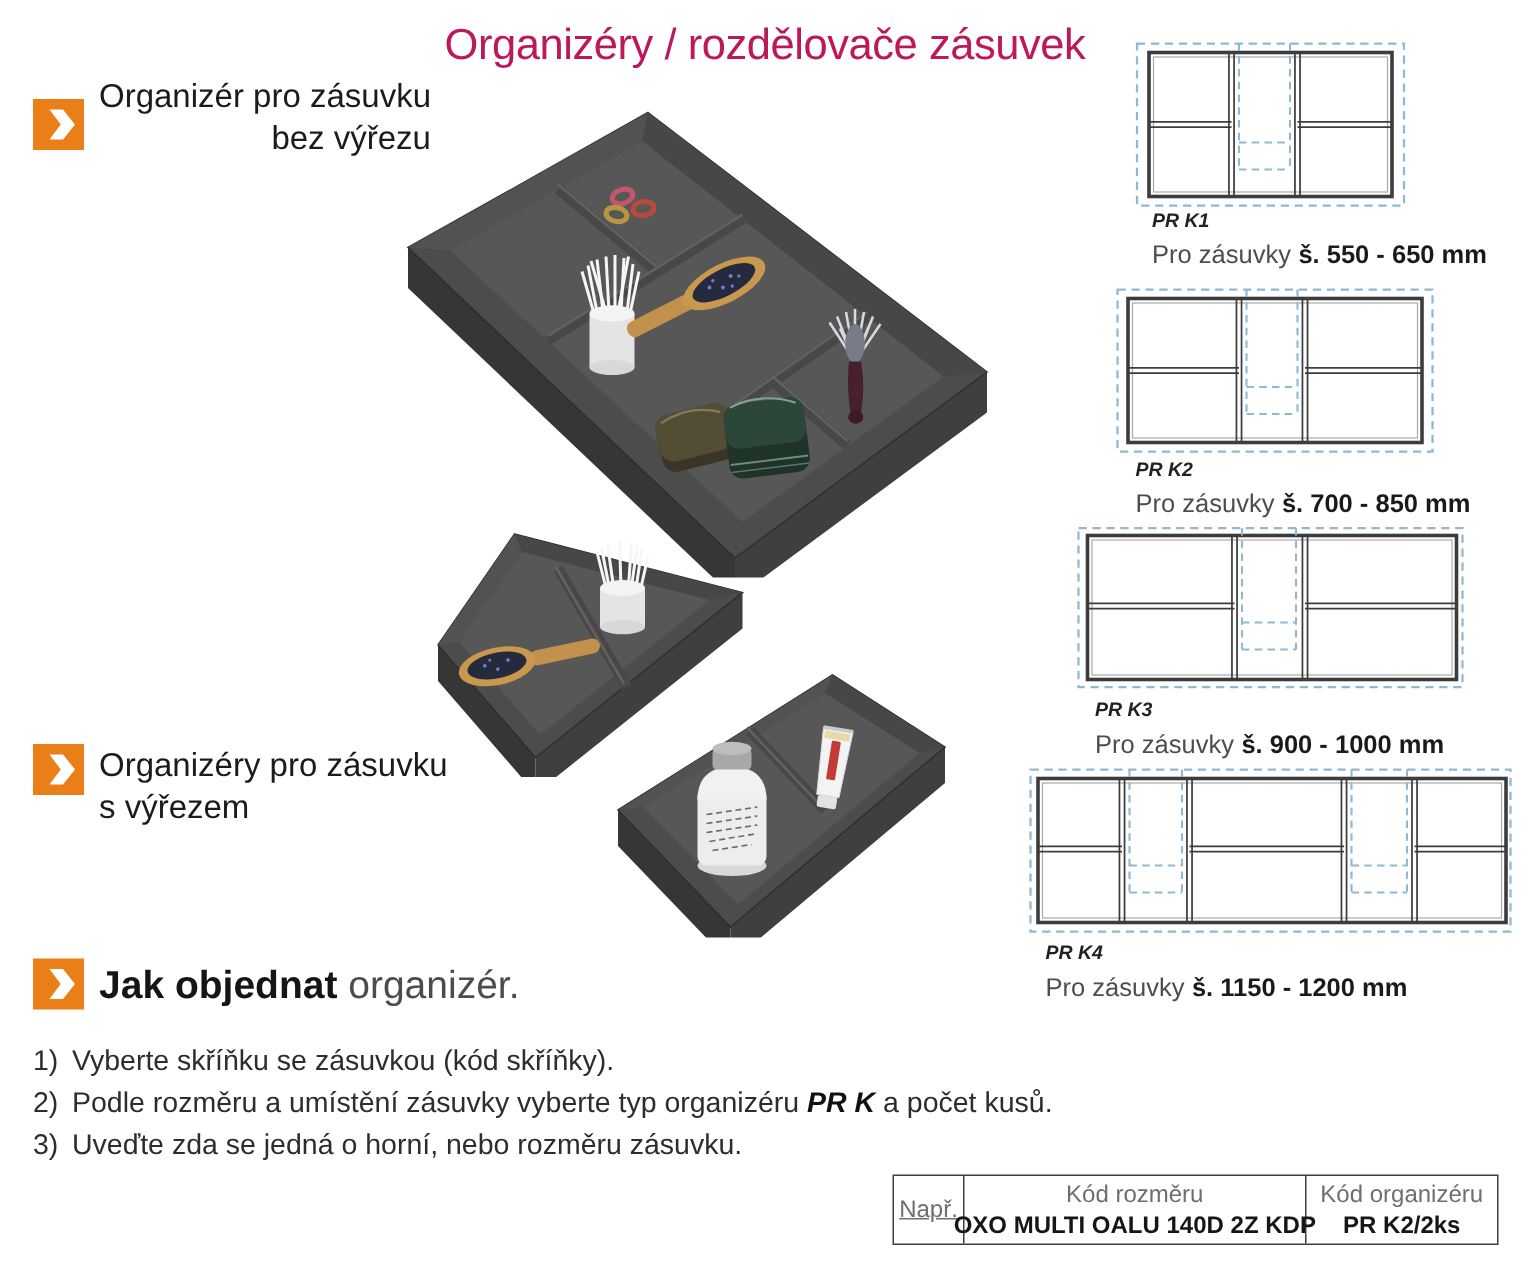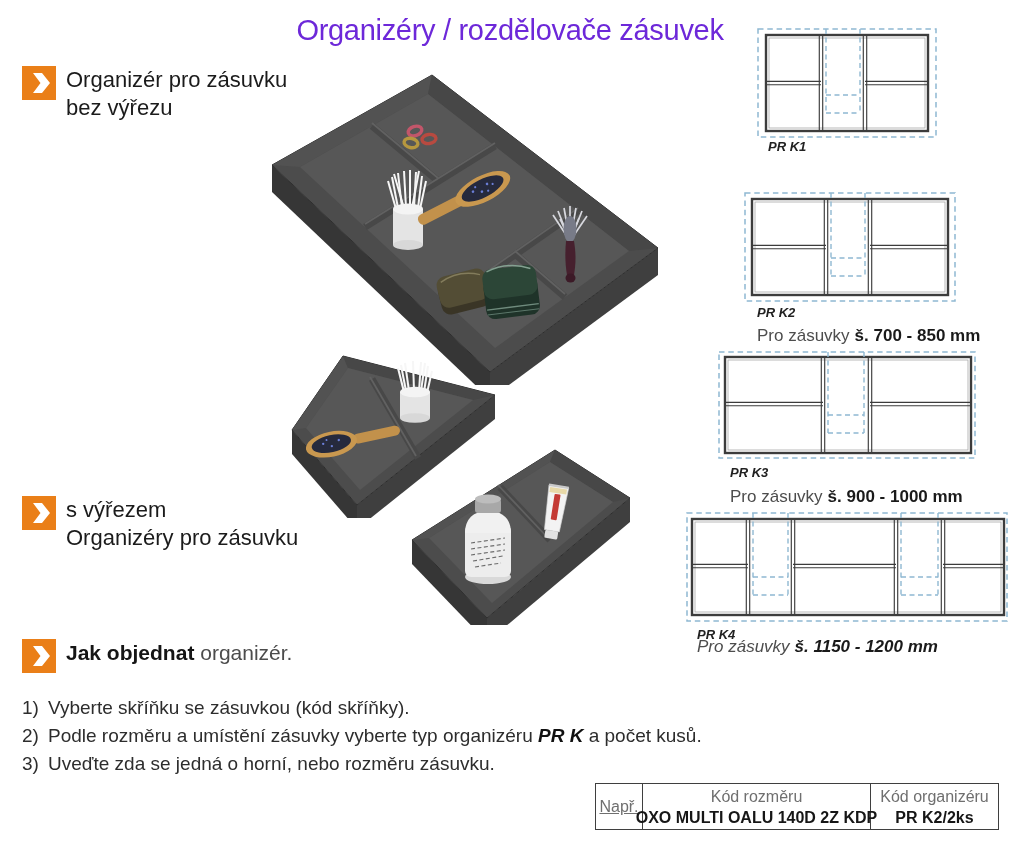--- a/index.html
+++ b/index.html
@@ -1,45 +1,45 @@
 <!DOCTYPE html>
 <html><head>
 <meta charset="utf-8">
 <style>
   html,body{margin:0;padding:0;background:#ffffff;}
   body{width:1020px;height:848px;position:relative;overflow:hidden;
        font-family:"Liberation Sans","DejaVu Sans",sans-serif;color:#1b1b1b;}
   .abs{position:absolute;}
   
   #title{left:0;top:14px;width:1020px;text-align:center;font-size:29px;
-         letter-spacing:-0.3px;color:#6d28d9;}
+         letter-spacing:-0.3px;color:#be185d;}
   
   .marker{width:34px;height:34px;background:#ea7f18;}
   .marker svg{display:block;}
   .sec-head{font-size:22px;line-height:28px;color:#1b1b1b;}
-  #sec1{left:66px;top:66px;}
+  #sec1{left:66px;top:50px;text-align:right;}
   #mk1{left:22px;top:66px;}
   #sec2{left:66px;top:496px;}
   #mk2{left:22px;top:496px;}
-  #sec3{left:66px;top:641px;font-size:21px;}
+  #sec3{left:66px;top:641px;font-size:26px;}
   #mk3{left:22px;top:639px;}
   #sec3 .b{font-weight:700;color:#151515;}
   #sec3 .r{color:#4c4c4c;}
   
   svg.tray{position:absolute;}
   
   .diag{position:absolute;}
   .diag .code{position:absolute;font-size:13px;font-style:italic;font-weight:700;color:#222;}
   .diag .dims{position:absolute;font-size:17px;white-space:nowrap;}
   .diag .dims .lbl{color:#4d4d4d;}
   .diag .dims .rng{color:#1a1a1a;font-weight:600;margin-left:5px;}
   #dg1{left:755px;top:25px;} #dg1 .code{left:13px;top:114px;} #dg1 .dims{left:13px;top:135px;}
   #dg2{left:742px;top:189px;} #dg2 .code{left:15px;top:116px;} #dg2 .dims{left:15px;top:137px;}
   #dg3{left:716px;top:349px;} #dg3 .code{left:14px;top:116px;} #dg3 .dims{left:14px;top:138px;}
-  #dg4{left:684px;top:509px;} #dg4 .code{left:13px;top:118px;} #dg4 .dims{left:13px;top:128px;font-style:italic;}
+  #dg4{left:684px;top:509px;} #dg4 .code{left:13px;top:118px;} #dg4 .dims{left:13px;top:140px;}
   
   #steps{left:22px;top:694px;font-size:19px;color:#2d2d2d;}
   .step{display:flex;line-height:28px;}
   .step .n{width:26px;}
   .step .em{font-weight:700;font-style:italic;color:#111;white-space:pre;}
   .step .t{white-space:pre-wrap;}
   
   #extable{left:595px;top:783px;width:404px;height:47px;border:1.6px solid #3f3f3f;
            display:flex;box-sizing:border-box;}
   #extable .c{box-sizing:border-box;display:flex;flex-direction:column;justify-content:center;
@@ -229,20 +229,21 @@
       <line x1="11" y1="56.3" x2="66" y2="56.3" stroke="#3c3c3c" stroke-width="1.15"></line>
       <line x1="11" y1="59.7" x2="66" y2="59.7" stroke="#3c3c3c" stroke-width="1.15"></line>
       <line x1="110" y1="56.3" x2="173" y2="56.3" stroke="#3c3c3c" stroke-width="1.15"></line>
       <line x1="110" y1="59.7" x2="173" y2="59.7" stroke="#3c3c3c" stroke-width="1.15"></line>
       <line x1="71" y1="4" x2="71" y2="88" stroke="#8fb8d2" stroke-width="1.4" stroke-dasharray="5,3.5"></line>
       <line x1="105" y1="4" x2="105" y2="88" stroke="#8fb8d2" stroke-width="1.4" stroke-dasharray="5,3.5"></line>
       <line x1="71" y1="70" x2="105" y2="70" stroke="#8fb8d2" stroke-width="1.4" stroke-dasharray="5,3.5"></line>
       <line x1="71" y1="88" x2="105" y2="88" stroke="#8fb8d2" stroke-width="1.4" stroke-dasharray="5,3.5"></line>
     </svg>
   <div class="code">PR K1</div>
+  <div class="dims"><span class="lbl">Pro zásuvky</span><span class="rng">š. 550 - 650 mm</span></div>
 </div>
 <div id="dg2" class="diag"><svg width="218" height="118">
       <rect x="3" y="4" width="210" height="108" fill="none" stroke="#8fb8d2" stroke-width="1.5" stroke-dasharray="5.5,3.8"></rect>
       <rect x="10" y="10" width="196" height="96" fill="#ffffff" stroke="#3c3c3c" stroke-width="2.4"></rect>
       <rect x="13" y="13" width="190" height="90" fill="none" stroke="#a8a8a8" stroke-width="0.8"></rect>
       <line x1="82.3" y1="10" x2="82.3" y2="106" stroke="#3c3c3c" stroke-width="1.15"></line>
       <line x1="85.7" y1="10" x2="85.7" y2="106" stroke="#3c3c3c" stroke-width="1.15"></line>
       <line x1="126.3" y1="10" x2="126.3" y2="106" stroke="#3c3c3c" stroke-width="1.15"></line>
       <line x1="129.7" y1="10" x2="129.7" y2="106" stroke="#3c3c3c" stroke-width="1.15"></line>
       <line x1="10" y1="56.3" x2="84" y2="56.3" stroke="#3c3c3c" stroke-width="1.15"></line>
@@ -307,22 +308,22 @@
   <div class="code">PR K4</div>
   <div class="dims"><span class="lbl">Pro zásuvky</span><span class="rng">š. 1150 - 1200 mm</span></div>
 </div>
 
 <div id="mk2" class="abs marker">
   <svg width="34" height="34">
     <polygon points="11,7 20,7 28,17 20,27 11,27 18.5,17" fill="#ffffff"></polygon>
   </svg>
 </div>
 <div id="sec2" class="abs sec-head">
+  <div>Organizéry pro zásuvku</div>
   <div>s výřezem</div>
-  <div>Organizéry pro zásuvku</div>
 </div>
 
 <div id="mk3" class="abs marker">
   <svg width="34" height="34">
     <polygon points="11,7 20,7 28,17 20,27 11,27 18.5,17" fill="#ffffff"></polygon>
   </svg>
 </div>
 <div id="sec3" class="abs"><span class="b">Jak objednat</span><span class="r"> organizér.</span></div>
 
 <div id="steps" class="abs">

